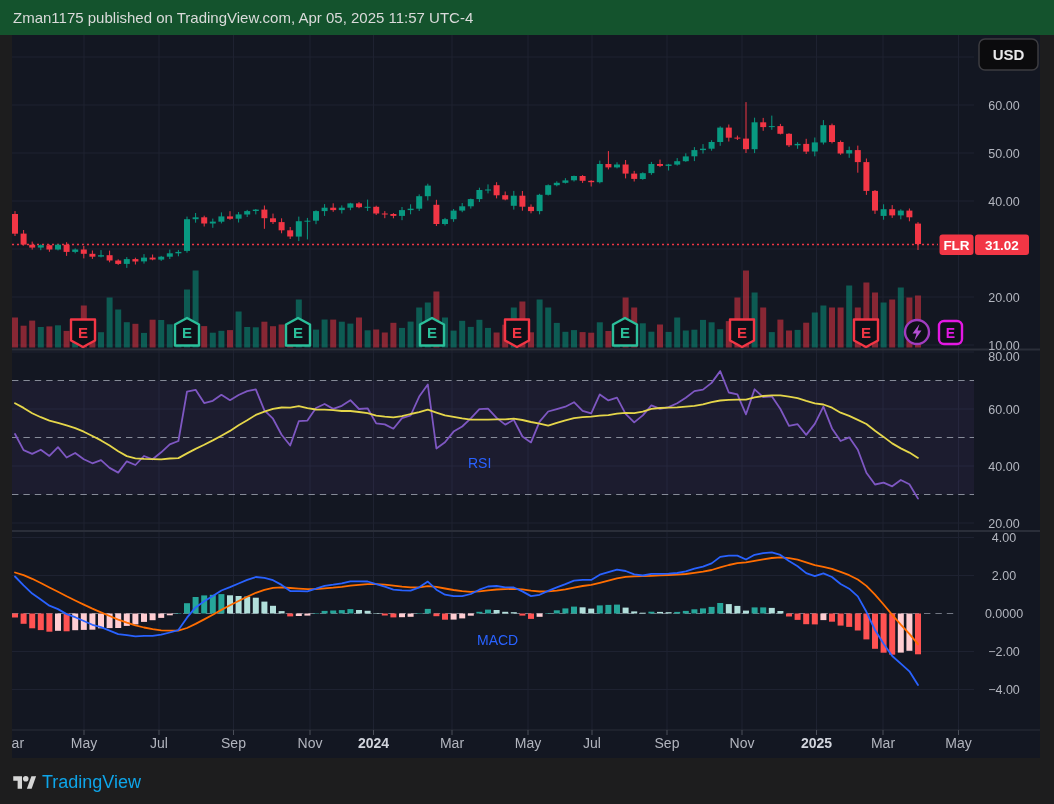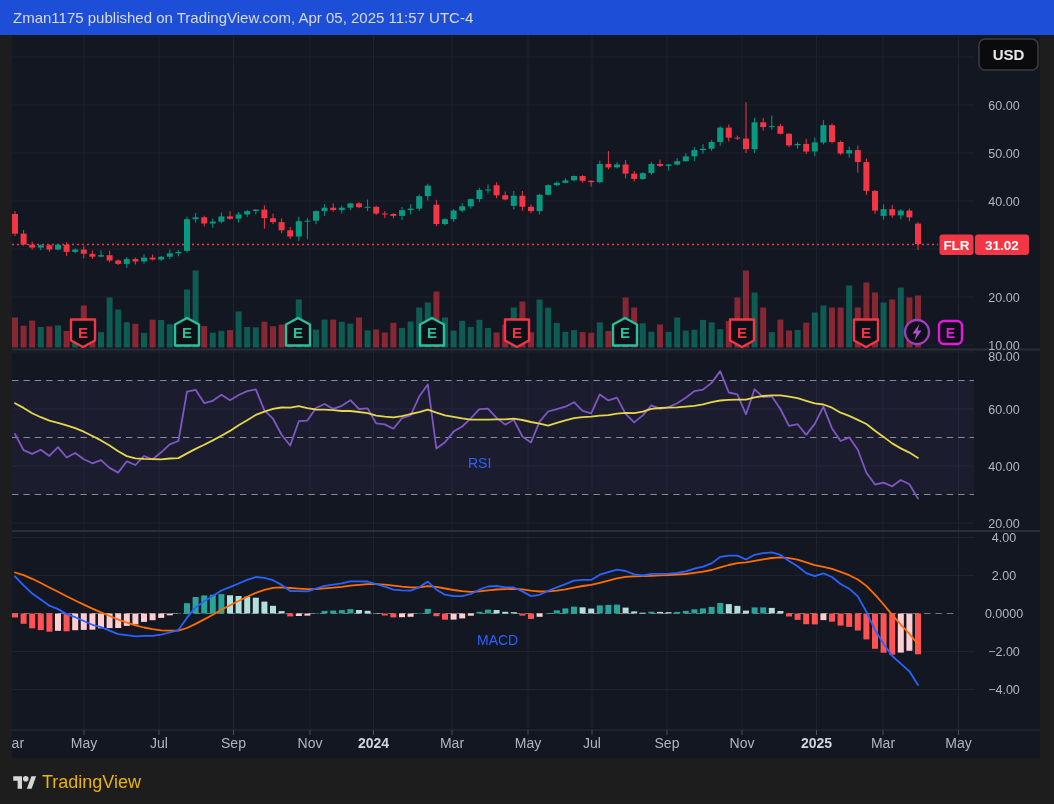--- a/index.html
+++ b/index.html
@@ -1,20 +1,20 @@
 <!DOCTYPE html>
 <html><head>
 <meta charset="utf-8">
 <style>
 html,body{margin:0;padding:0;width:1054px;height:804px;background:#1d1d1e;font-family:"Liberation Sans",sans-serif;overflow:hidden}
-#topbar{position:absolute;left:0;top:0;width:1054px;height:35px;background:#1d4ed8;color:#dadada;font-size:15px;line-height:35px;padding-left:13px;box-sizing:border-box;white-space:nowrap}
+#topbar{position:absolute;left:0;top:0;width:1054px;height:35px;background:#14532d;color:#dadada;font-size:15px;line-height:35px;padding-left:13px;box-sizing:border-box;white-space:nowrap}
 #chart{position:absolute;left:12px;top:35px;width:1028px;height:723px;background:#131722}
 #footer{position:absolute;left:0;top:758px;width:1054px;height:46px;background:#1d1d1e}
 #tvlogo{position:absolute;left:13px;top:775px}
-#tvtext{position:absolute;left:42px;top:772px;font-size:18px;color:#eab308;font-weight:400}
+#tvtext{position:absolute;left:42px;top:772px;font-size:18px;color:#0ea5e9;font-weight:400}
 </style>
 </head>
 <body>
 <div id="topbar">Zman1175 published on TradingView.com, Apr 05, 2025 11:57 UTC-4</div>
 <div id="chart">
 <svg width="1028" height="723" viewBox="12 35 1028 723">
 <line x1="84" y1="35" x2="84" y2="730" stroke="#1e2231" stroke-width="1"></line>
 <line x1="159" y1="35" x2="159" y2="730" stroke="#1e2231" stroke-width="1"></line>
 <line x1="233.5" y1="35" x2="233.5" y2="730" stroke="#1e2231" stroke-width="1"></line>
 <line x1="310" y1="35" x2="310" y2="730" stroke="#1e2231" stroke-width="1"></line>

